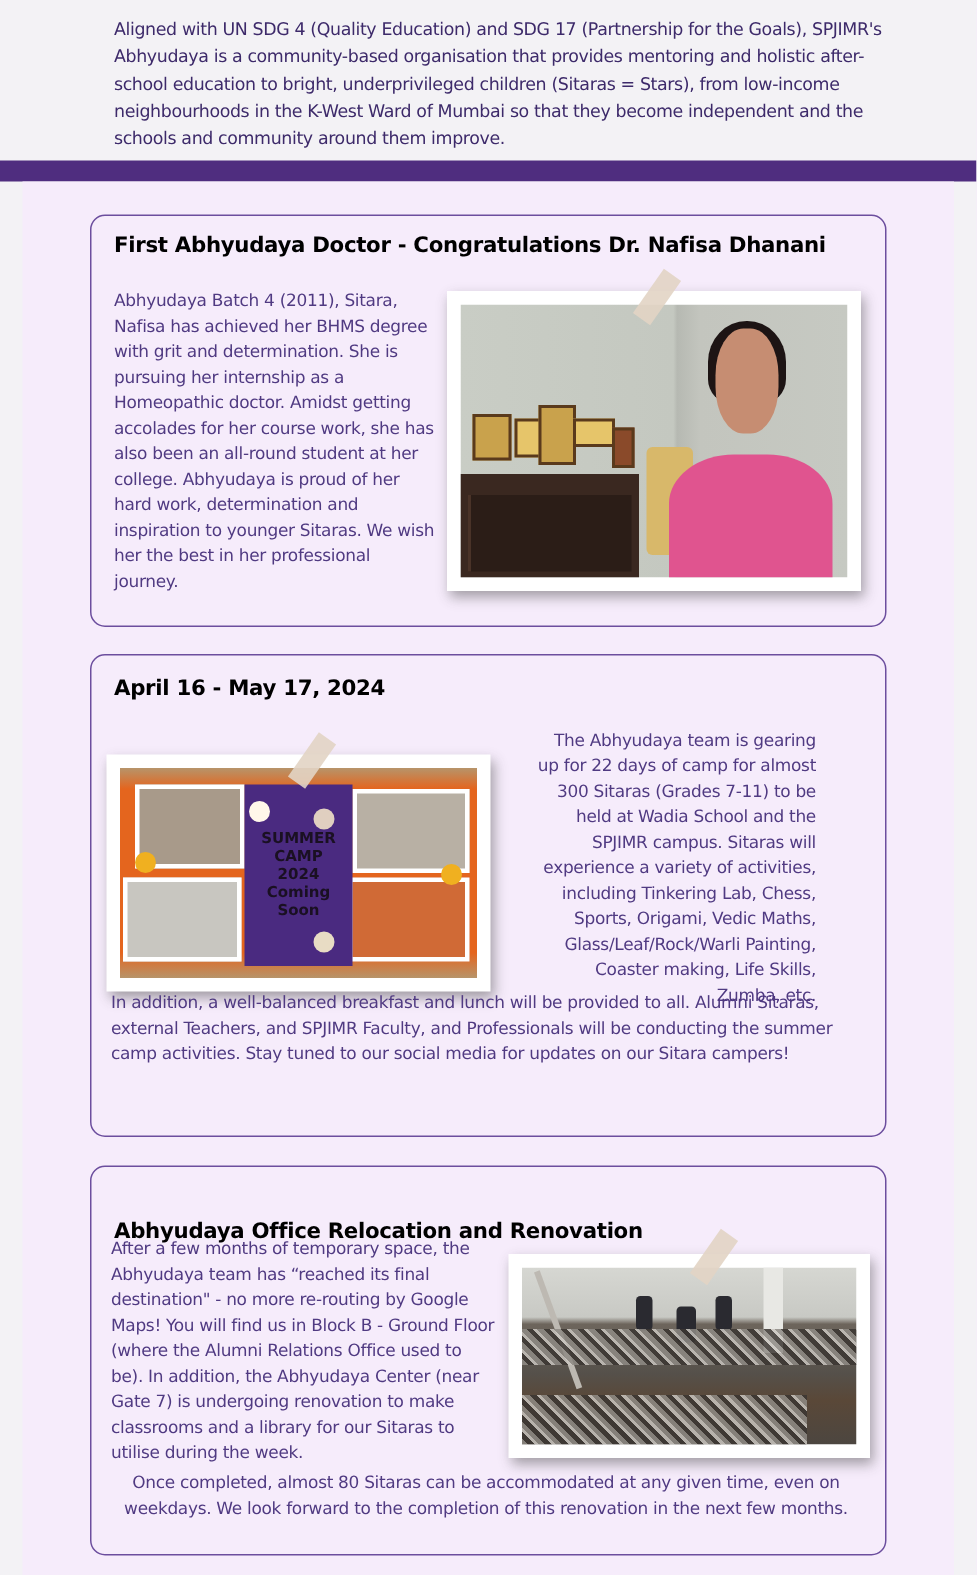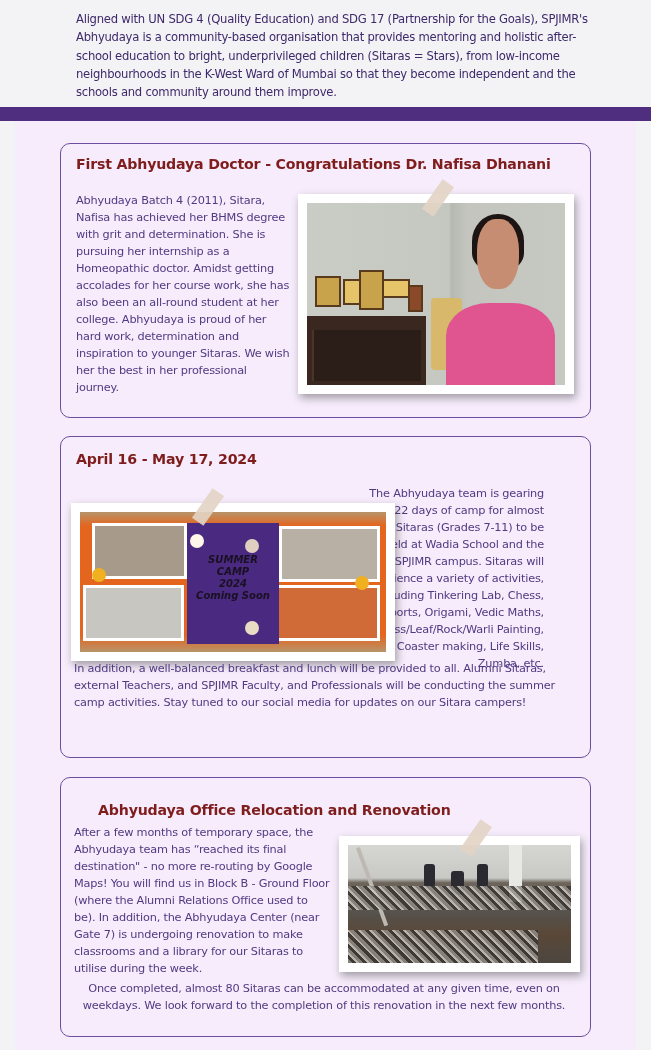--- a/index.html
+++ b/index.html
@@ -23,21 +23,21 @@
     position: absolute; left: 15px; top: 121px; width: 621px; height: 929px;
     background: #f6ecfb;
   }
   .card {
     position: absolute; left: 60px; width: 531px;
     border: 1.5px solid #6c4e9e; border-radius: 10px;
     background: #f6ecfb;
   }
   .card-title {
     position: absolute; left: 15px;
-    font-size: 14.2px; font-weight: bold; color: #7f1d1d; letter-spacing: -0.2px;
+    font-size: 14.2px; font-weight: bold; color: #000000; letter-spacing: -0.2px;
     line-height: 22px;
   }
   .body-text {
     position: absolute; font-size: 11.3px; line-height: 17px; color: #503a82;
     letter-spacing: -0.2px;
   }
   .photo {
     position: absolute; background: #ffffff;
     box-shadow: 2px 4px 8px rgba(60,60,60,0.45);
   }
@@ -98,21 +98,21 @@
     </div>
   </div>
   <div class="tape" style="left:370px; top:36px;"></div>
 </div>
 
 <div class="card" style="top:436px; height:322px;">
   <div class="card-title" style="top:11px; width:510px;">
     <div>April 16 - May 17, 2024</div>
   </div>
   <div class="body-text" style="left:293px; top:48px; width:190px;text-align:right;">The Abhyudaya team is gearing up for 22 days of camp for almost 300 Sitaras (Grades 7-11) to be held at Wadia School and the SPJIMR campus. Sitaras will experience a variety of activities, including Tinkering Lab, Chess, Sports, Origami, Vedic  Maths, Glass/Leaf/Rock/Warli Painting, Coaster making, Life Skills, Zumba, etc.</div>
-  <div class="photo" style="left:10px; top:66px; width:324px; height:158px;font-style:italic;">
+  <div class="photo" style="left:10px; top:66px; width:256px; height:158px;">
     <div class="img">
       <div class="camp-bg"></div>
       <div class="camp-pic" style="left:4%; top:8%; width:31%; height:40%; background:#a89a8a;"></div>
       <div class="camp-pic" style="left:1%; top:52%; width:33%; height:40%; background:#c8c6c0;"></div>
       <div class="camp-pic" style="left:65%; top:10%; width:33%; height:40%; background:#b8b0a4;"></div>
       <div class="camp-pic" style="left:64%; top:52%; width:34%; height:40%; background:#d06a36;"></div>
       <div class="camp-purple"></div>
       <div class="camp-text">
         <div>SUMMER</div>
         <div>CAMP</div>
@@ -124,21 +124,21 @@
       <div class="flower" style="left:4%; top:40%; background:#f0b020;"></div>
       <div class="flower" style="left:90%; top:46%; background:#f0b020;"></div>
       <div class="flower" style="left:54%; top:78%; background:#e8dcc4;"></div>
     </div>
   </div>
   <div class="tape" style="left:140px; top:52px;"></div>
   <div class="body-text" style="left:13px; top:223px; width:490px;">In addition, a well-balanced breakfast and lunch will be provided to all. Alumni Sitaras,  external Teachers, and SPJIMR Faculty, and Professionals will be conducting the summer camp activities. Stay tuned to our social media for updates on our Sitara campers!</div>
 </div>
 
 <div class="card" style="top:777px; height:260px;">
-  <div class="card-title" style="top:21px; width:510px;margin-left:22px;">Abhyudaya Office Relocation and Renovation</div>
+  <div class="card-title" style="top:32px; width:510px;">Abhyudaya Office Relocation and Renovation</div>
   <div class="body-text" style="left:13px; top:46px; width:258px;">After a few months of temporary space, the Abhyudaya team has “reached its final destination" - no more re-routing by Google Maps!  You will find us in Block  B - Ground Floor (where the Alumni Relations Office used to be). In addition, the Abhyudaya Center (near Gate 7) is undergoing renovation to make classrooms and a library for our Sitaras to utilise during the week.</div>
   <div class="photo" style="left:278px; top:58px; width:241px; height:136px;">
     <div class="img">
       <div class="reno-bg"></div>
       <div class="reno-pillar" style="left:72%; top:0; width:6%; height:48%;"></div>
       <div class="reno-pillar" style="left:10%; top:0; width:2%; height:70%; transform:rotate(-20deg); background:#bdb9b2;"></div>
       <div class="reno-worker" style="left:34%; top:16%; width:5%; height:20%;"></div>
       <div class="reno-worker" style="left:46%; top:22%; width:6%; height:20%;"></div>
       <div class="reno-worker" style="left:58%; top:16%; width:5%; height:20%;"></div>
       <div class="rubble" style="left:0; top:35%; width:100%; height:20%;"></div>

